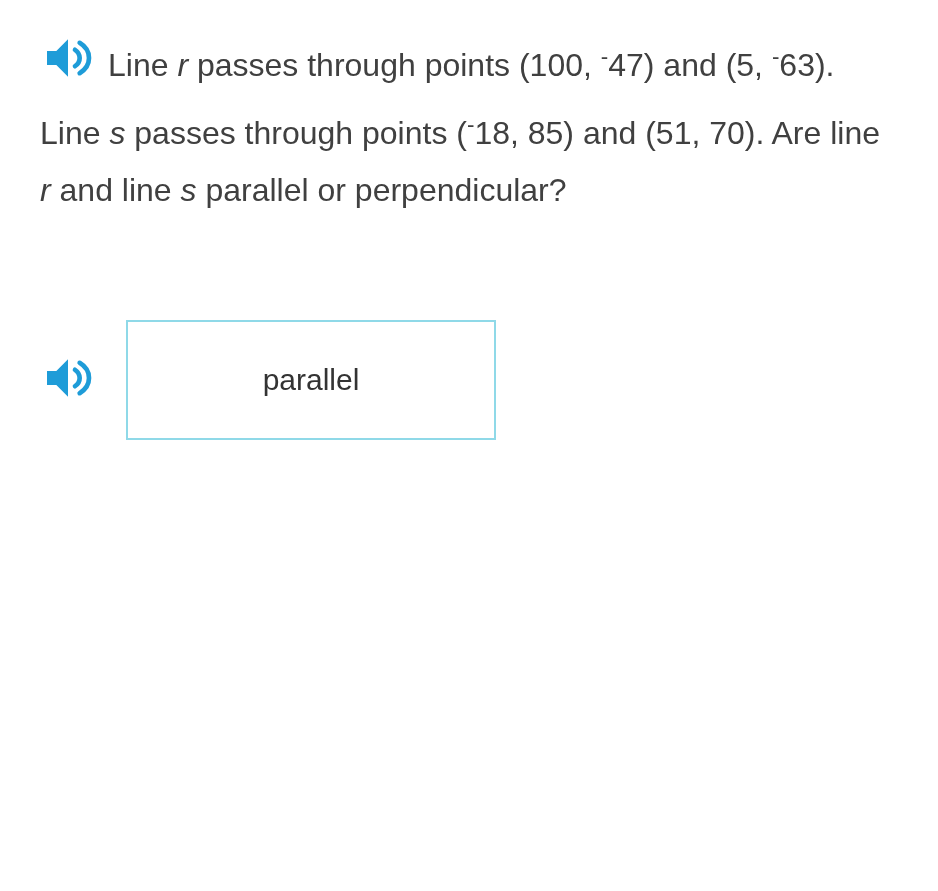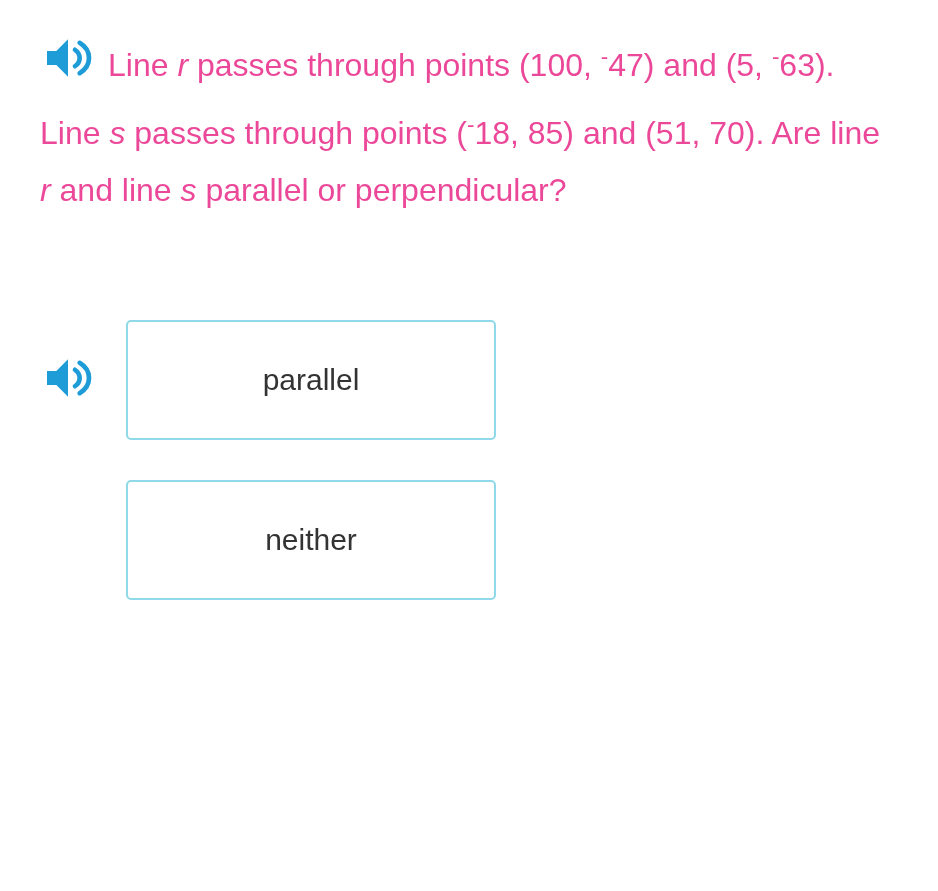--- a/index.html
+++ b/index.html
@@ -13,21 +13,21 @@
       width: 938px;
       height: 891px;
       padding: 30px 40px;
     }
     .question-area {
       margin-bottom: 100px;
     }
     .question-text {
       font-size: 32px;
       line-height: 1.8;
-      color: #ec4899;
+      color: #404040;
     }
     .speaker-icon-inline {
       display: inline-block;
       vertical-align: middle;
       margin-right: 12px;
     }
     .italic {
       font-style: italic;
     }
     .neg-sign {
@@ -47,21 +47,21 @@
     }
     .options-col {
       display: flex;
       flex-direction: column;
       gap: 40px;
     }
     .option-button {
       width: 370px;
       height: 120px;
       border: 2px solid #8fd9e8;
-      border-radius: 5px;
+      border-radius: 0;
       background: #ffffff;
       font-size: 30px;
       color: #333;
       cursor: pointer;
       display: flex;
       align-items: center;
       justify-content: center;
       font-family: inherit;
     }
     .speaker-svg {
@@ -91,17 +91,14 @@
         <path d="M3 9v6h4l5 5V4L7 9H3z" fill="#1e9cd8"></path>
         <path d="M15 8.5c1.2 0.8 2 2 2 3.5s-0.8 2.7-2 3.5" stroke="#1e9cd8" stroke-width="2" stroke-linecap="round" fill="none"></path>
         <path d="M17 5.5c2.3 1.4 4 3.8 4 6.5s-1.7 5.1-4 6.5" stroke="#1e9cd8" stroke-width="2" stroke-linecap="round" fill="none"></path>
       </svg>
     </span>
   </div>
   <div class="options-col">
     <button class="option-button">
       <span>parallel</span>
     </button>
-    <button class="option-button">
-      <span>neither</span>
-    </button>
   </div>
 </div>
 
 </body></html>

